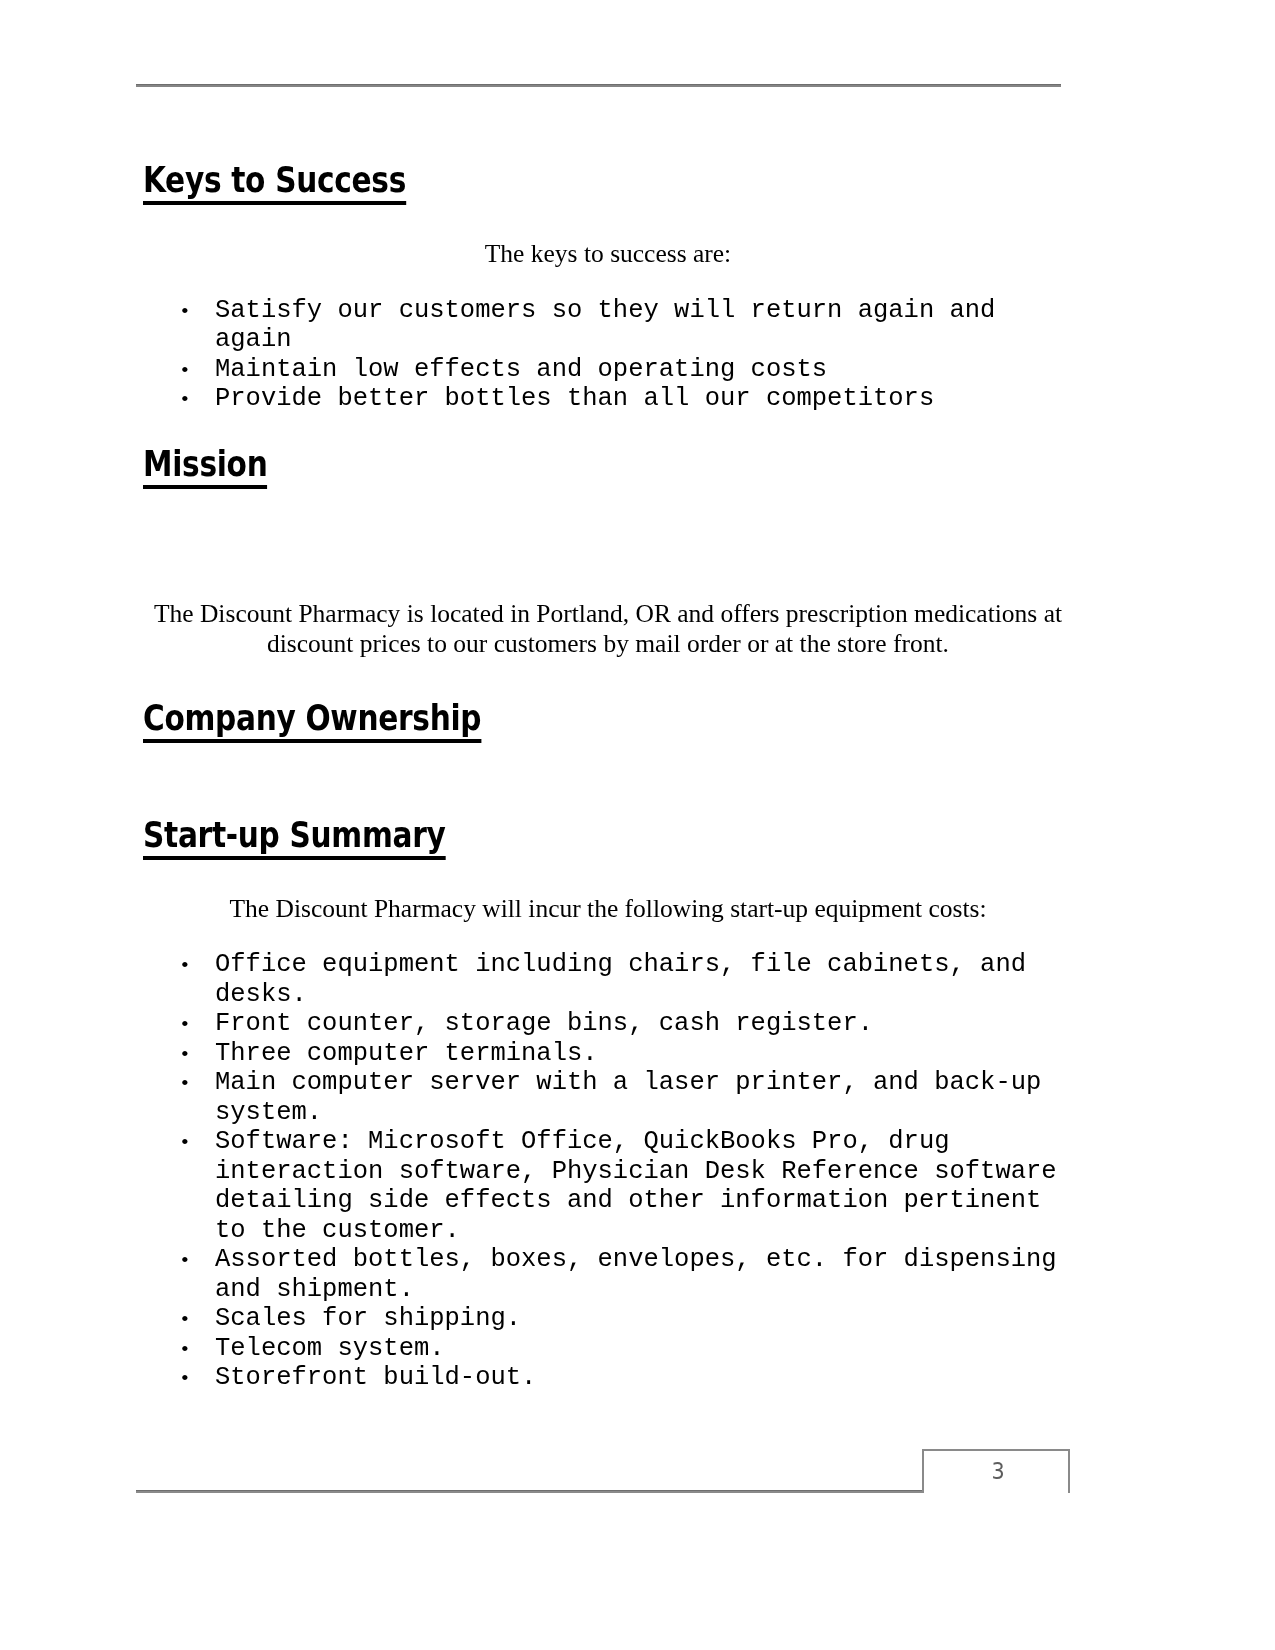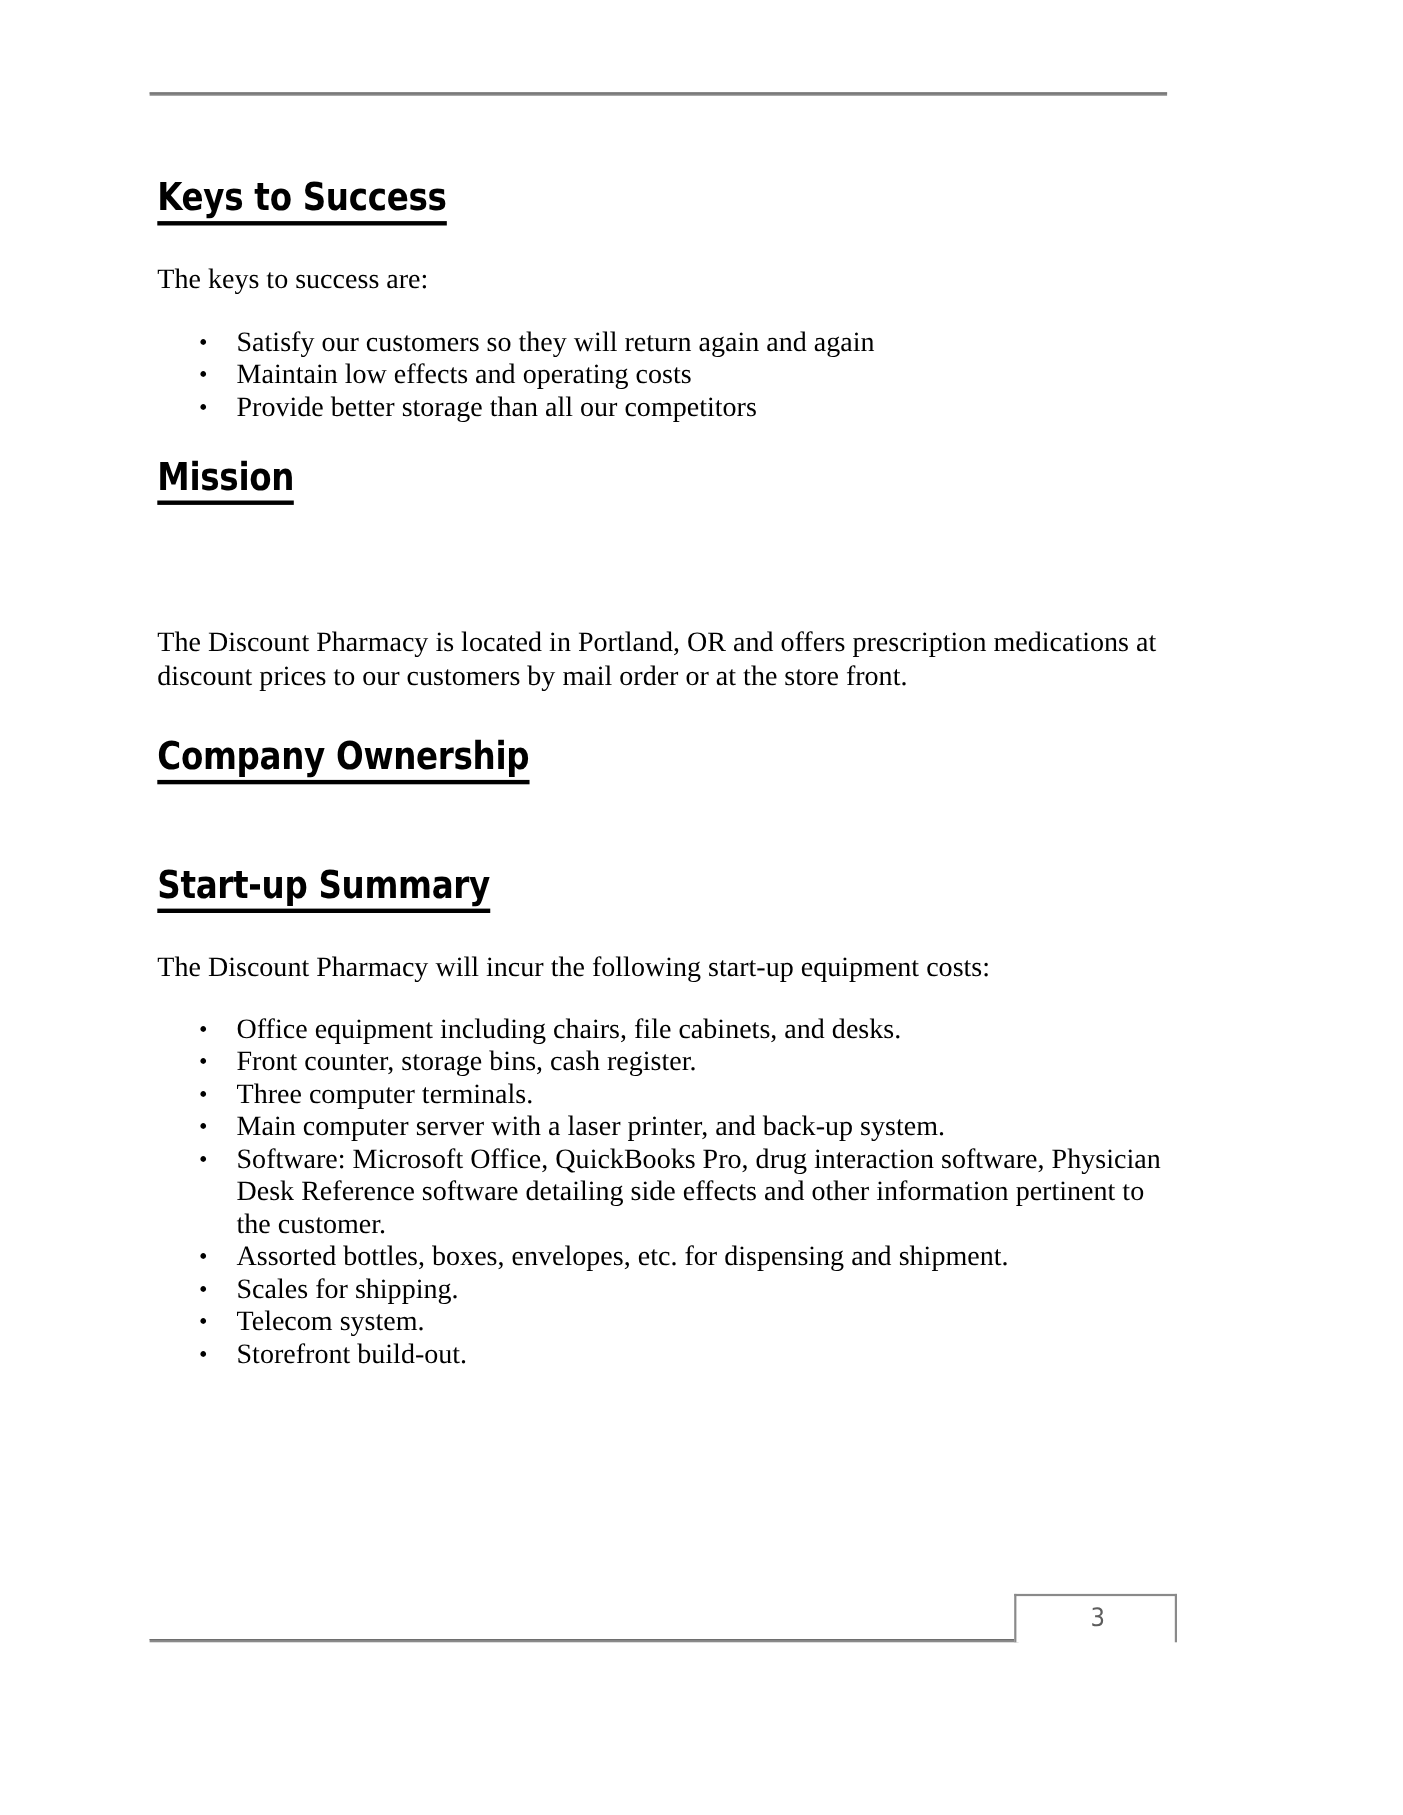--- a/index.html
+++ b/index.html
@@ -73,21 +73,21 @@
   }
 
   .h-block { margin: 0; padding: 0; }
 
   
   p.doc-p {
     font-size: 25.5px;
     line-height: 30.5px;
     margin: 0;
     padding: 0;
-    text-align: left;
+    text-align: center;
     font-family: "Liberation Serif", "DejaVu Serif", serif;
   }
 
   
   ul.doc-ul {
     list-style: none;
     margin: 0;
     padding: 0;
   }
   ul.doc-ul li {
@@ -100,20 +100,21 @@
   }
   ul.doc-ul li .bullet {
     position: absolute;
     left: 38px;
     top: 0;
     font-size: 22px;
     line-height: 29.5px;
   }
   ul.doc-ul li .li-text {
     display: block;
+    font-family: Liberation Mono, monospace;
   }
   .sp-26 { height: 26px; }
   .sp-30 { height: 30px; }
   .sp-34 { height: 34px; }
   .sp-38 { height: 38px; }
 
   
   .footer {
     position: absolute;
     left: 136px;
@@ -172,21 +173,21 @@
       <li>
         <span class="bullet">•</span>
         <span class="li-text">Satisfy our customers so they will return again and again</span>
       </li>
       <li>
         <span class="bullet">•</span>
         <span class="li-text">Maintain low effects and operating costs</span>
       </li>
       <li>
         <span class="bullet">•</span>
-        <span class="li-text">Provide better storage than all our competitors</span>
+        <span class="li-text">Provide better bottles than all our competitors</span>
       </li>
     </ul>
 
     <div class="sp-30"></div>
 
     <div class="h-block">
       <h2 class="doc-h2">Mission</h2>
     </div>
     <div class="sp-34"></div>
 

